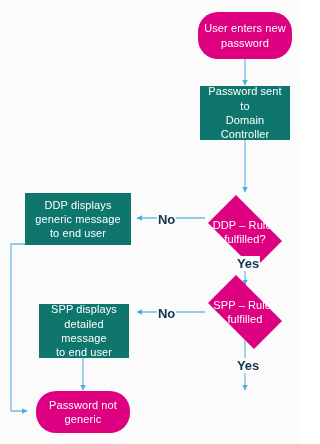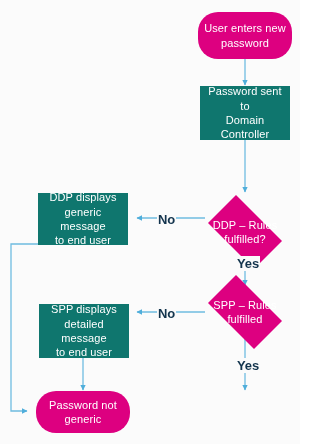--- a/index.html
+++ b/index.html
@@ -110,21 +110,21 @@
     <span class="node-label">Password sent to
 Domain Controller</span>
   </div>
 
   <div class="node node-decision" style="left:199px; top:204px; width:92px; height:56px;">
     <span class="decision-shape"></span>
     <span class="node-label">DDP – Rules
 fulfilled?</span>
   </div>
 
-  <div class="node node-process" style="left:38px; top:193px; width:90px; height:52px;">
+  <div class="node node-process" style="left:25px; top:193px; width:106px; height:52px;">
     <span class="node-label">DDP displays
 generic message
 to end user</span>
   </div>
 
   <div class="node node-decision" style="left:199px; top:284px; width:92px; height:56px;text-align:center;">
     <span class="decision-shape"></span>
     <span class="node-label">SPP – Rules
 fulfilled</span>
   </div>

